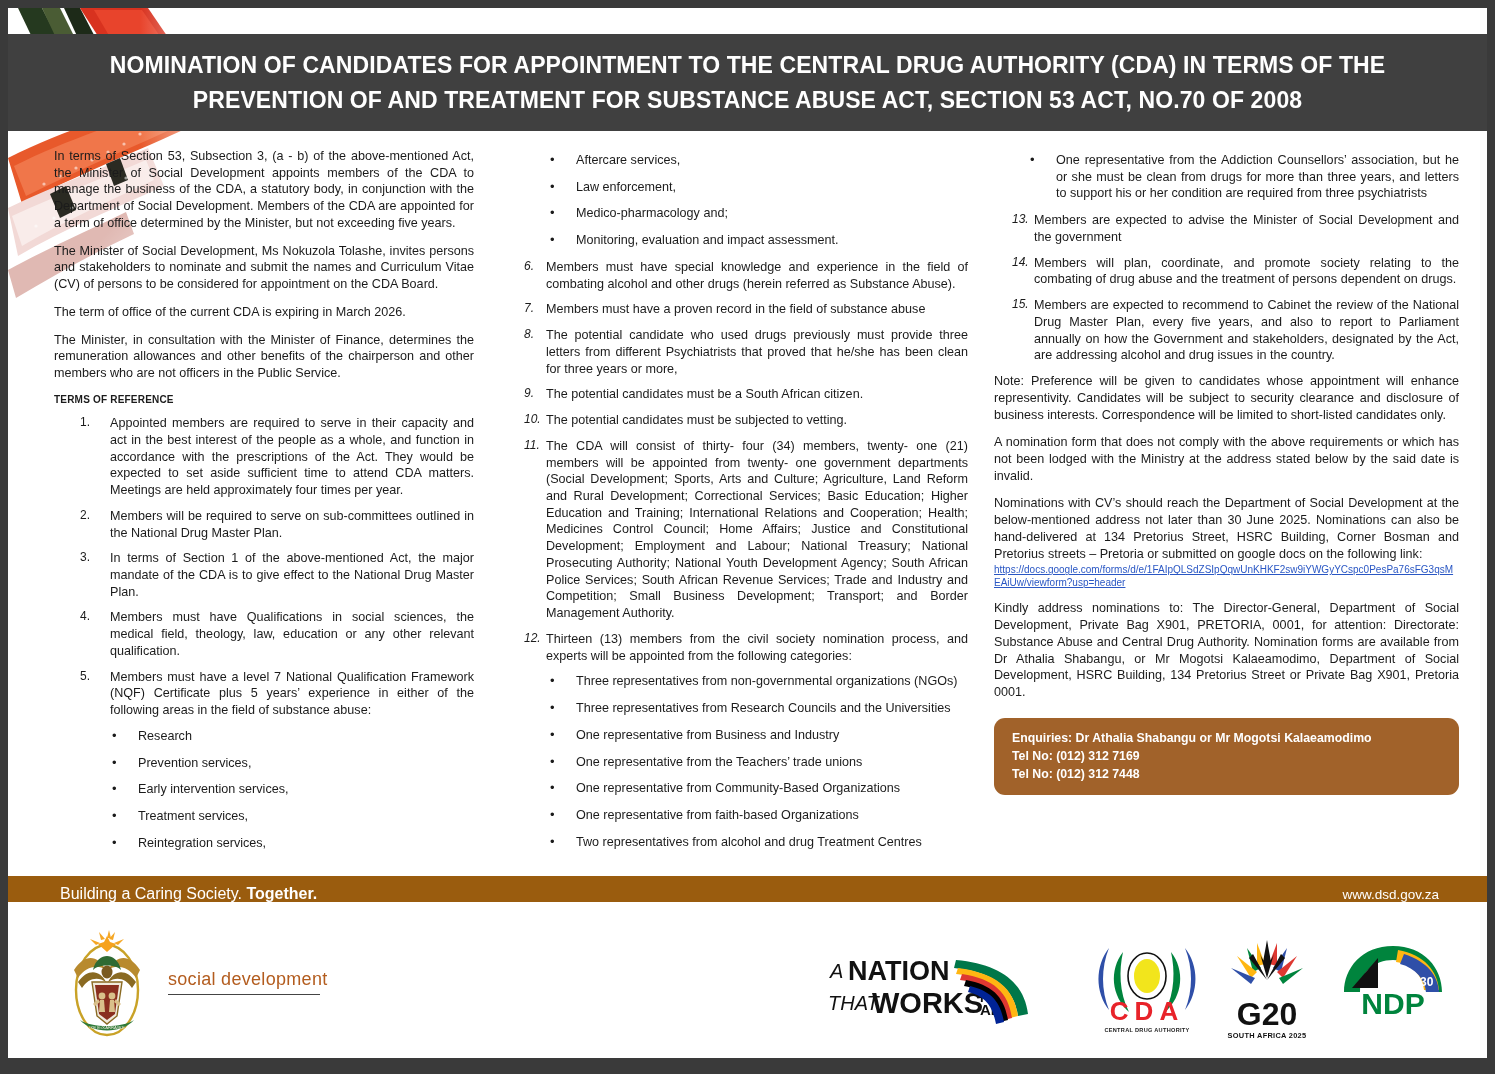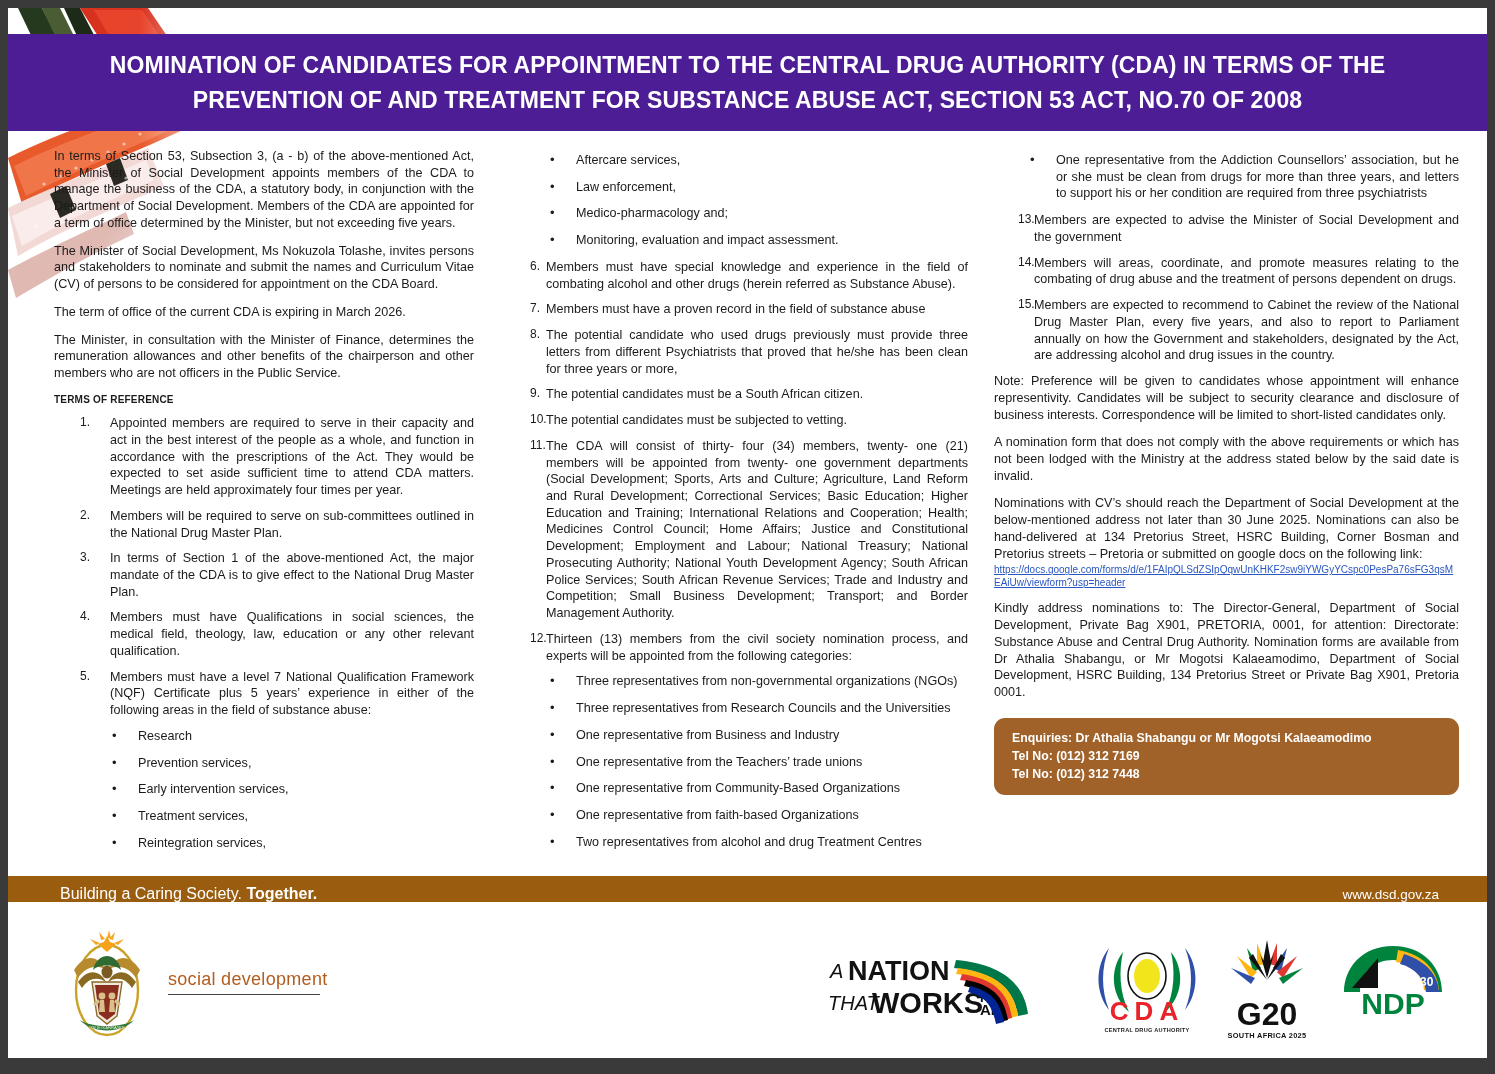--- a/index.html
+++ b/index.html
@@ -18,21 +18,21 @@
   
   .beads{
     position:absolute;left:0;top:0;width:240px;height:340px;
     overflow:hidden;pointer-events:none;
   }
   .beads svg{display:block;}
 
   
   .title-band{
     position:absolute;left:0;top:26px;width:1479px;height:97px;
-    background:#4c1d95;
+    background:#404040;
     display:flex;align-items:center;justify-content:center;
     z-index:5;
   }
   .title-band h1{
     margin:0;color:#ffffff;text-align:center;
     font-size:23px;font-weight:bold;line-height:1.48;
     letter-spacing:.1px;
     max-width:1330px;
     font-family:"Liberation Sans", sans-serif;
   }
@@ -59,21 +59,21 @@
   
   ol.num{list-style:none;margin:0;padding:0;}
   ol.num > li{
     position:relative;padding-left:56px;margin-bottom:9px;
   }
   ol.num > li > .marker{
     position:absolute;left:26px;top:0;width:26px;
     font-size:12px;font-weight:normal;color:#1b1b1b;
   }
   ol.num.flush > li{padding-left:40px;}
-  ol.num.flush > li > .marker{left:24px;}
+  ol.num.flush > li > .marker{left:18px;font-style:italic;}
 
   
   ul.bul{list-style:none;margin:4px 0 4px 0;padding:0;}
   ul.bul > li{
     position:relative;padding-left:84px;margin-bottom:10px;text-align:left;
   }
   ul.bul > li:before{
     content:"\2022";position:absolute;left:58px;top:-1px;font-size:13px;
   }
   ul.bul.b2 > li{padding-left:70px;}
@@ -247,21 +247,21 @@
         <li>Two representatives from alcohol and drug Treatment Centres</li>
       </ul>
     </div>
 
     <div class="col col-3">
       <ul class="bul b3">
         <li>One representative from the Addiction Counsellors’ association, but he or she must be clean from drugs for more than three years, and letters to support his or her condition are required from three psychiatrists</li>
       </ul>
       <ol class="num flush">
         <li><span class="marker">13.</span><span>Members are expected to advise the Minister of Social Development and the government</span></li>
-        <li><span class="marker">14.</span><span>Members will areas, coordinate, and promote measures relating to the combating of drug abuse and the treatment of persons dependent on drugs.</span></li>
+        <li><span class="marker">14.</span><span>Members will plan, coordinate, and promote society relating to the combating of drug abuse and the treatment of persons dependent on drugs.</span></li>
         <li><span class="marker">15.</span><span>Members are expected to recommend to Cabinet the review of the National Drug Master Plan, every five years, and also to report to Parliament annually on how the Government and stakeholders, designated by the Act, are addressing alcohol and drug issues in the country.</span></li>
       </ol>
       <p><span class="bold">Note:</span><span> Preference will be given to candidates whose appointment will enhance representivity. Candidates will be subject to security clearance and disclosure of business interests. Correspondence will be limited to short-listed candidates only.</span></p>
       <p>A nomination form that does not comply with the above requirements or which has not been lodged with the Ministry at the address stated below by the said date is invalid.</p>
       <p><span>Nominations with CV’s should reach the Department of Social Development at the below-mentioned address not later than </span><span class="bold">30 June 2025</span><span>. Nominations can also be hand-delivered at </span><span class="bold">134 Pretorius Street, HSRC Building, Corner Bosman and Pretorius streets – Pretoria or submitted on google docs on the following link:</span><a class="link" href="#">https://docs.google.com/forms/d/e/1FAIpQLSdZSIpQqwUnKHKF2sw9iYWGyYCspc0PesPa76sFG3qsMEAiUw/viewform?usp=header</a></p>
       <p><span>Kindly address nominations to: The Director-General, Department of Social Development, Private Bag X901, PRETORIA, 0001, for attention: Directorate: Substance Abuse and Central Drug Authority. Nomination forms are available from </span><span class="bold">Dr Athalia Shabangu</span><span>, or </span><span class="bold">Mr Mogotsi Kalaeamodimo</span><span>, Department of Social Development, HSRC Building, 134 Pretorius Street or Private Bag X901, Pretoria 0001.</span></p>
 
       <div class="enquiries">
         <div>Enquiries: Dr Athalia Shabangu or Mr Mogotsi Kalaeamodimo</div>
         <div>Tel No: (012) 312 7169</div>

